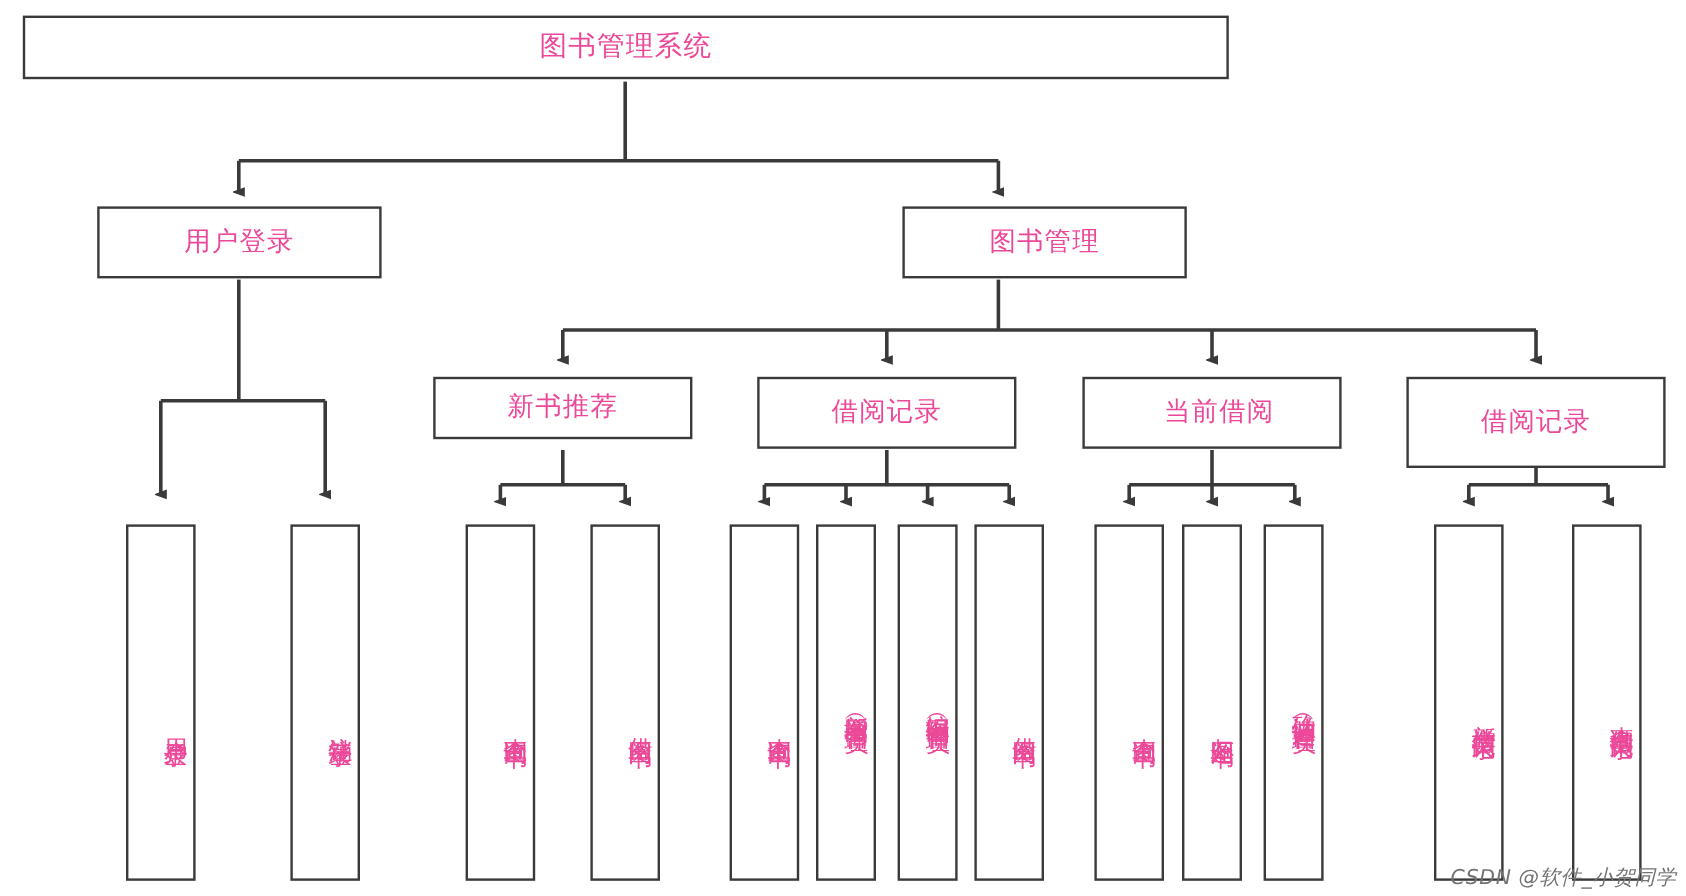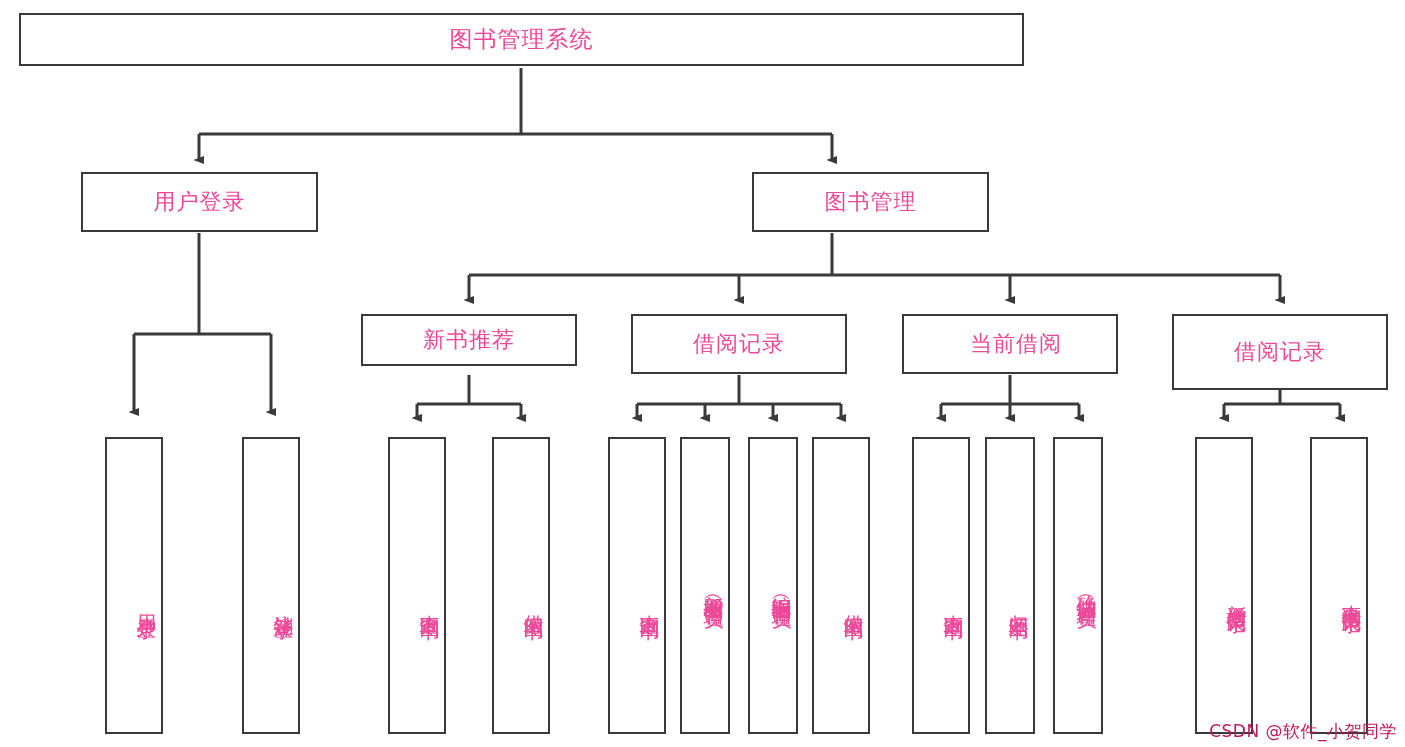--- a/index.html
+++ b/index.html
@@ -66,24 +66,25 @@
     margin-top: 6px;
   }
   .node.vert.mid .vlabel {
     margin-top: 18px;
   }
   .watermark {
     position: absolute;
     right: 8px;
     bottom: 4px;
     font-size: 17px;
-    color: #be185d;
+    color: #737373;
     letter-spacing: 0.5px;
     white-space: nowrap;
     font-family: "DejaVu Sans", "Liberation Sans", sans-serif;
+    font-style: italic;
   }
 </style>
 </head>
 <body>
 
 <div id="canvas">
 
   <svg class="connectors" viewBox="0 0 1405 747" xmlns="http://www.w3.org/2000/svg">
     <defs>
       <marker id="arrow" markerWidth="10" markerHeight="10" refX="5" refY="5" orient="auto" markerUnits="userSpaceOnUse">

